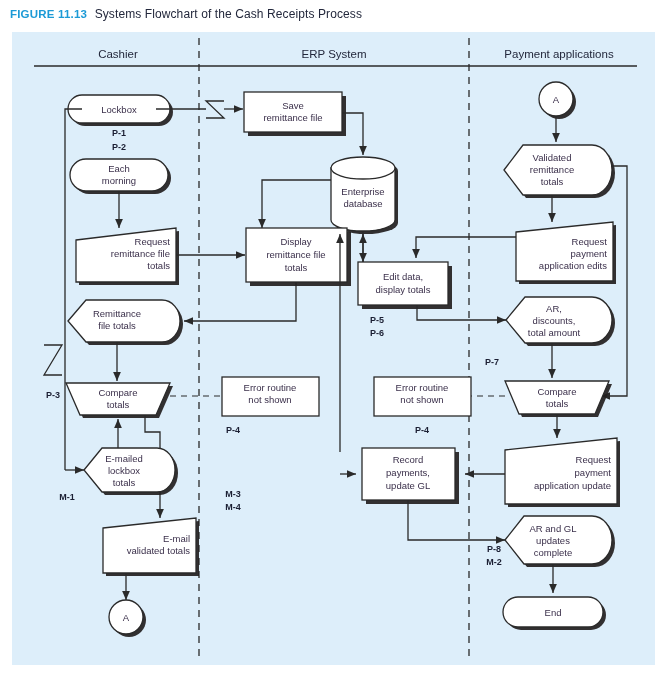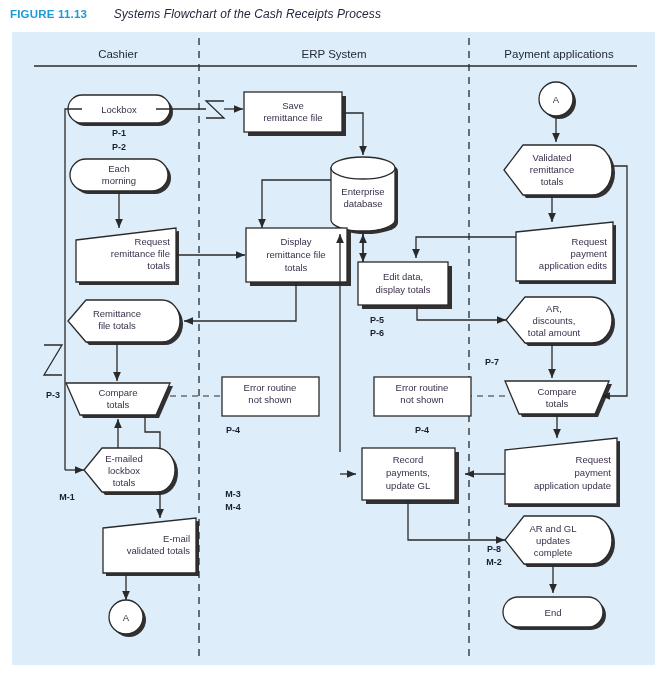--- a/index.html
+++ b/index.html
@@ -11,21 +11,21 @@
   }
   
   #caption{
     position:absolute;left:10px;top:4px;width:650px;height:20px;
     white-space:nowrap;
   }
   #caption .fig-label{
     font-size:11.5px;font-weight:bold;color:#1c9ad6;letter-spacing:.2px;
   }
   #caption .fig-title{
-    font-size:12px;color:#23283c;margin-left:22px;letter-spacing:.1px;font-style:italic;
+    font-size:12px;color:#23283c;margin-left:3px;letter-spacing:.1px;
   }
   
   #panel{
     position:absolute;left:12px;top:32px;width:643px;height:633px;
     background:#ddeefa;
   }
   
   #chart{position:absolute;left:0;top:0;width:670px;height:680px;}
   .colhead{
     font-size:11.5px;fill:#23283c;text-anchor:middle;

